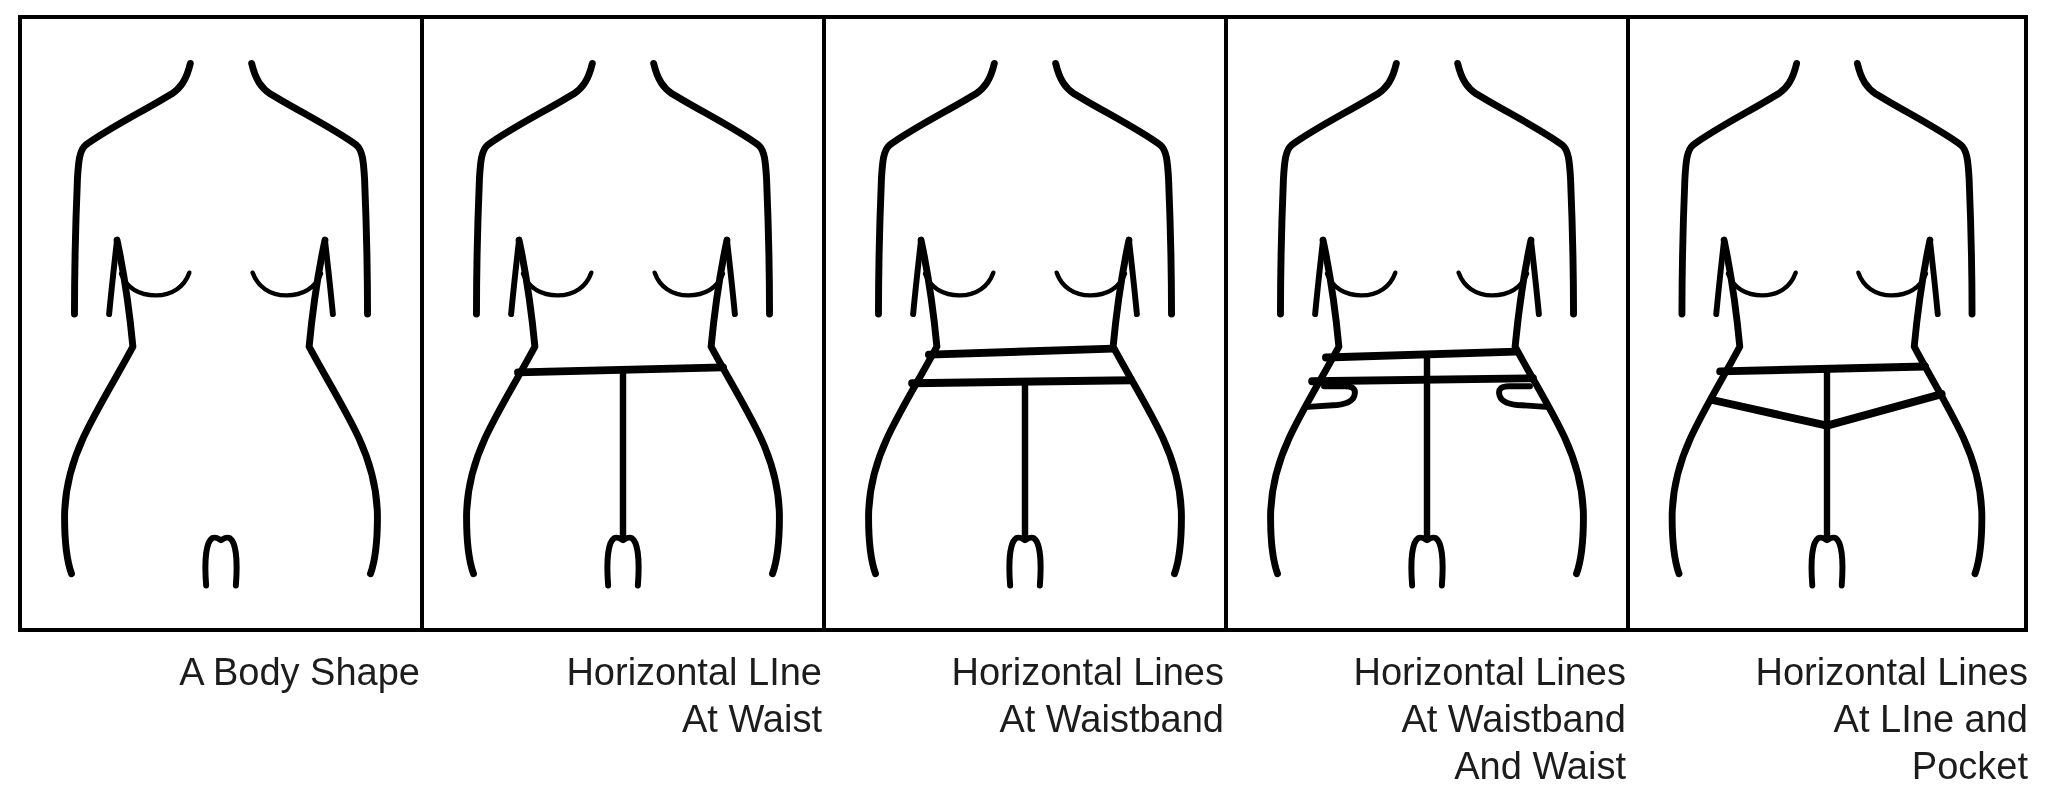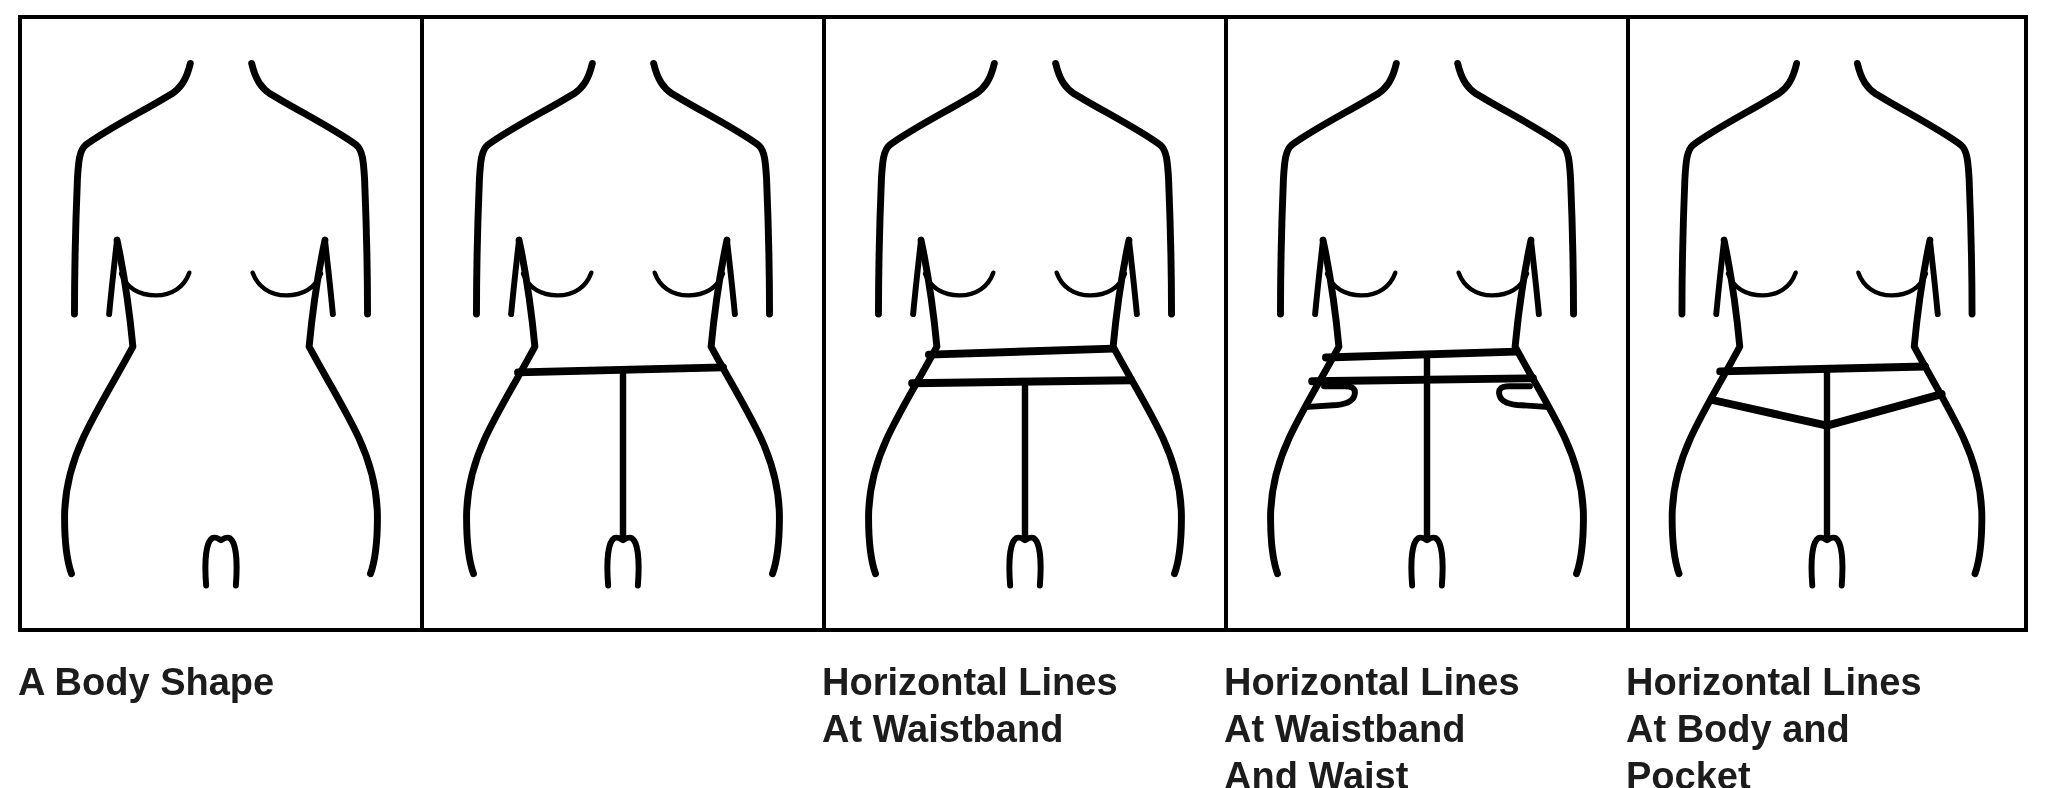--- a/index.html
+++ b/index.html
@@ -41,27 +41,26 @@
     border-right: 4px solid #000000;
   }
   .panel svg {
     position: absolute;
     left: 0; top: 0;
     width: 100%;
     height: 100%;
     display: block;
   }
   .label {
-    margin-top: 27px;
-    text-align: left;
+    margin-top: 17px;
+    text-align: right;
     font-size: 38px;
     line-height: 47px;
     color: #1c1c1c;
     letter-spacing: 0px;
-    font-weight: bold;
   }
   .label div { white-space: nowrap; }
   
   .stroke  { fill: none; stroke: #000000; stroke-linecap: round; stroke-linejoin: round; }
   .w-body  { stroke-width: 7; }
   .w-inner { stroke-width: 6; }
   .w-bust  { stroke-width: 4.5; }
   .w-band  { stroke-width: 8; }
   .w-vert  { stroke-width: 6.5; }
   .w-pocket{ stroke-width: 6; }
@@ -103,20 +102,24 @@
     <div class="cell">
       <div class="panel">
         <svg viewBox="0 0 402 617" preserveAspectRatio="none">
           <use href="#torso"></use>
           <g>
             <path class="stroke w-band" d="M 95,358 L 302,353"></path>
             <path class="stroke w-vert" d="M 201,356 L 201,527"></path>
           </g>
         </svg>
       </div>
+      <div class="label">
+        <div>Horizontal LIne</div>
+        <div>At Waist</div>
+      </div>
     </div>
 
     <div class="cell">
       <div class="panel">
         <svg viewBox="0 0 402 617" preserveAspectRatio="none">
           <use href="#torso"></use>
           <g>
             <path class="stroke w-band" d="M 104,340 L 290,334"></path>
             <path class="stroke w-band" d="M 87,369 L 308,366"></path>
             <path class="stroke w-vert" d="M 201,368 L 201,527"></path>
@@ -156,19 +159,19 @@
           <g>
             <path class="stroke w-band" d="M 92,357 L 301,352"></path>
             <path class="stroke w-band" d="M 84,386 L 201,412"></path>
             <path class="stroke w-band" d="M 201,412 L 318,380"></path>
             <path class="stroke w-vert" d="M 201,355 L 201,527"></path>
           </g>
         </svg>
       </div>
       <div class="label">
         <div>Horizontal Lines</div>
-        <div>At Body and</div>
+        <div>At LIne and</div>
         <div>Pocket</div>
       </div>
     </div>
 
   </div>
 </div>
 
 </body></html>

